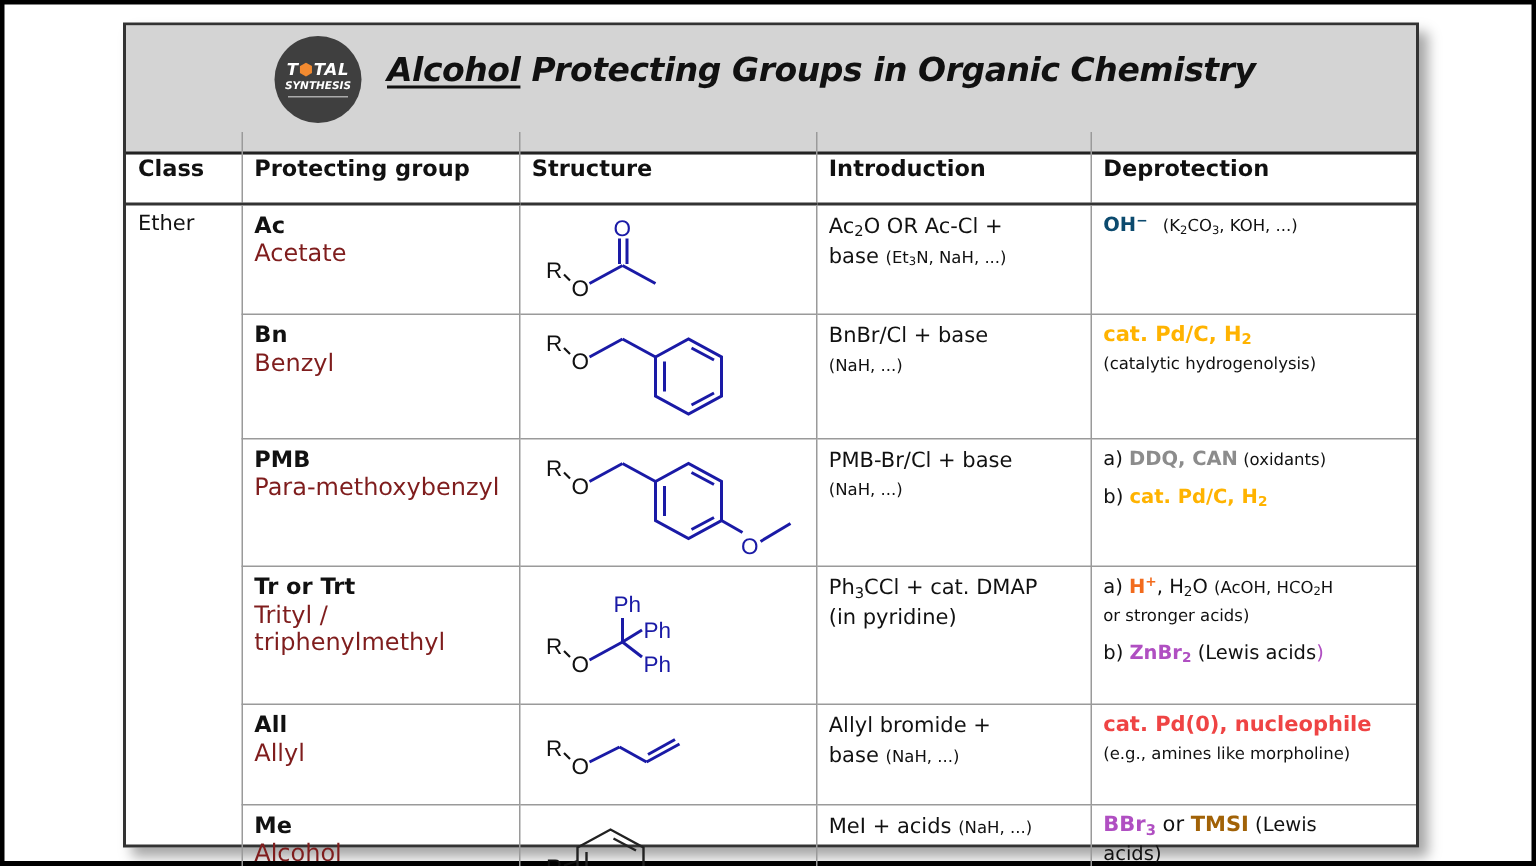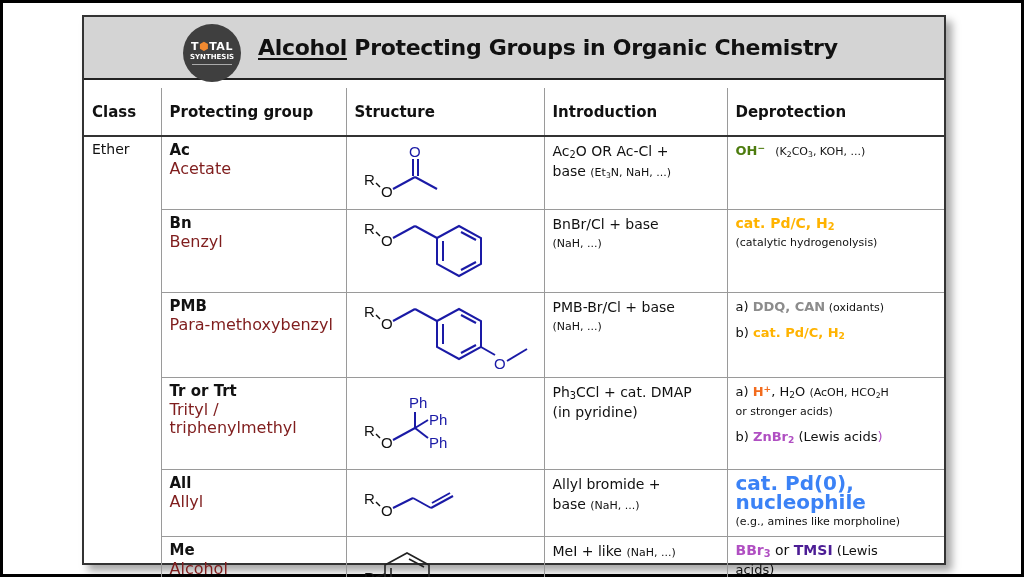--- a/index.html
+++ b/index.html
@@ -9,22 +9,22 @@
     position: absolute; left: 3px; top: 3px; width: 1018px; height: 571px;
     background: #fff;
   }
   .sheet {
     position: absolute; left: 79px; top: 12px; width: 864px; height: 550px;
     border: 2px solid #333;
     box-shadow: 6px 6px 8px rgba(0,0,0,0.35);
     background: #fff;
   }
   .titlebar {
-    position: absolute; left: 0; top: 0; width: 860px; height: 63px;
-    background: #d4d4d4; border-bottom: 2px solid #222;
+    position: absolute; left: 0; top: 0; width: 860px; height: 86px;
+    background: #d4d4d4; border-bottom: 2px solid #222; font-style: italic;
   }
   .logo {
     position: absolute; left: 99px; top: 7px; width: 58px; height: 58px;
     border-radius: 50%; background: #3f3f3f;
     display: flex; flex-direction: column; align-items: center; justify-content: center;
   }
   .logo .l1 { font-family: "DejaVu Sans", sans-serif; font-weight: bold; color: #fff; font-size: 11px; letter-spacing: 0.5px; line-height: 12px; }
   .logo .l1 .hex { color: #f28a30; }
   .logo .l2 { font-family: "DejaVu Sans", sans-serif; font-weight: bold; color: #fff; font-size: 7px; line-height: 9px; }
   .logo .bar { width: 40px; height: 1px; background: #aaa; margin-top: 2px; }
@@ -113,21 +113,21 @@
             <line x1="58" y1="35" x2="58" y2="18" stroke="#1a1aa6" stroke-width="2"></line>
             <line x1="63" y1="35" x2="63" y2="18" stroke="#1a1aa6" stroke-width="2"></line>
             <text x="54" y="16" font-family="Liberation Sans, sans-serif" font-size="15" fill="#1a1aa6">O</text>
           </svg>
         </td>
         <td class="intro">
           <div><span>Ac</span><sub>2</sub><span>O OR Ac-Cl +</span></div>
           <div><span>base </span><span class="small"><span>(Et</span><sub>3</sub><span>N, NaH, ...)</span></span></div>
         </td>
         <td class="deprot">
-          <span class="b" style="color:#4d7c0f"><span>OH</span><sup>−</sup></span>
+          <span class="b" style="color:#0c4a6e"><span>OH</span><sup>−</sup></span>
           <span class="small" style="margin-left:6px"><span>(K</span><sub>2</sub><span>CO</span><sub>3</sub><span>, KOH, ...)</span></span>
         </td>
       </tr>
 
       <tr style="height:75px">
         <td>
           <div class="pg-abbr">Bn</div>
           <div class="pg-name">Benzyl</div>
         </td>
         <td class="struct">
@@ -228,21 +228,21 @@
             <line x1="58" y1="24" x2="76" y2="34" stroke="#1a1aa6" stroke-width="2"></line>
             <line x1="76" y1="34" x2="98" y2="22" stroke="#1a1aa6" stroke-width="2"></line>
             <line x1="77" y1="29" x2="95" y2="19" stroke="#1a1aa6" stroke-width="2"></line>
           </svg>
         </td>
         <td class="intro">
           <div>Allyl bromide +</div>
           <div><span>base </span><span class="small">(NaH, ...)</span></div>
         </td>
         <td class="deprot">
-          <span class="line b" style="color:#3b82f6;font-size:20px">cat. Pd(0), nucleophile</span>
+          <span class="line b" style="color:#ef4444;font-size:14px">cat. Pd(0), nucleophile</span>
           <span class="line small">(e.g., amines like morpholine)</span>
         </td>
       </tr>
 
       <tr style="height:76px">
         <td>
           <div class="pg-abbr">Me</div>
           <div class="pg-name">Alcohol</div>
         </td>
         <td class="struct">
@@ -252,23 +252,23 @@
             <polygon points="30,24 52,12 74,24 74,50 52,62 30,50" fill="none" stroke="#222" stroke-width="1.6"></polygon>
             <line x1="36" y1="27" x2="36" y2="47" stroke="#222" stroke-width="1.6"></line>
             <line x1="54" y1="18" x2="69" y2="26" stroke="#222" stroke-width="1.6"></line>
             <line x1="54" y1="56" x2="69" y2="48" stroke="#222" stroke-width="1.6"></line>
             <line x1="74" y1="50" x2="86" y2="58" stroke="#222" stroke-width="1.6"></line>
             <text x="85" y="72" font-family="Liberation Sans, sans-serif" font-size="15" fill="#111">O</text>
             <line x1="98" y1="63" x2="116" y2="52" stroke="#1a1aa6" stroke-width="2"></line>
           </svg>
         </td>
         <td class="intro">
-          <div><span>MeI + like </span><span class="small">(NaH,  ...)</span></div>
-        </td>
-        <td class="deprot">
-          <span class="line"><span class="b" style="color:#b04fc2;font-size:14px"><span>BBr</span><sub>3</sub></span><span style="font-size:14px"> or </span><span class="b" style="color:#4c1d95;font-size:14px">TMSI</span><span> (Lewis</span></span>
+          <div><span>MeI + acids </span><span class="small">(NaH,  ...)</span></div>
+        </td>
+        <td class="deprot">
+          <span class="line"><span class="b" style="color:#b04fc2;font-size:14px"><span>BBr</span><sub>3</sub></span><span style="font-size:14px"> or </span><span class="b" style="color:#a16207;font-size:14px">TMSI</span><span> (Lewis</span></span>
           <span class="line">acids)</span>
         </td>
       </tr>
     </tbody>
       </table>
   </div>
 </div>
 
 </body></html>

